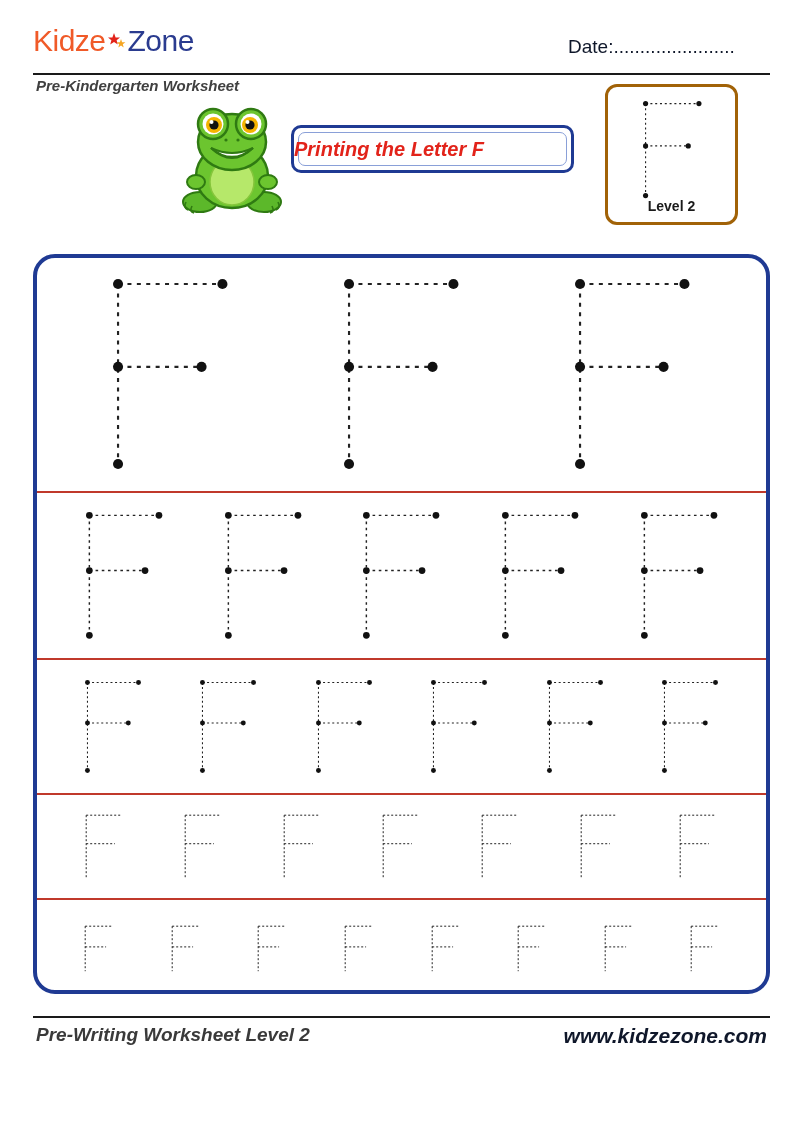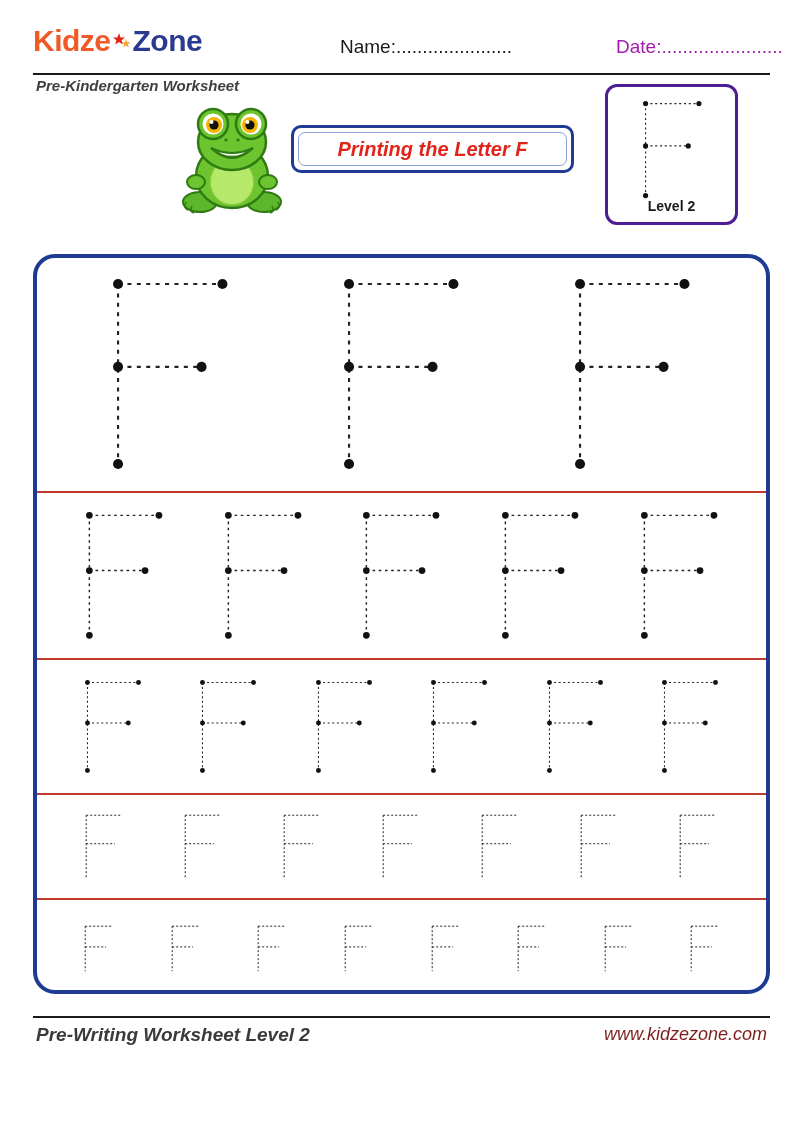--- a/index.html
+++ b/index.html
@@ -19,21 +19,21 @@
     left: 33px;
     top: 24px;
     width: 737px;
     height: 52px;
   }
   .logo {
     position: absolute;
     left: 0;
     top: 0;
     font-size: 30px;
-    font-weight: bold;
+    font-weight: normal;
     letter-spacing: -0.5px;
     white-space: nowrap;
   }
   .logo .kidze { color: #f05a28; }
   .logo .zone { color: #2a3b8f; }
   .logo .star {
     display: inline-block;
     position: relative;
     width: 22px;
     height: 22px;
@@ -47,23 +47,22 @@
     top: 12px;
     font-size: 19px;
     color: #1a1a1a;
     white-space: nowrap;
   }
   .date-line {
     position: absolute;
     left: 535px;
     top: 12px;
     font-size: 19px;
-    color: #a21caf;
+    color: #0f172a;
     white-space: nowrap;
-    margin-left: 48px;
   }
 
   .header-rule {
     position: absolute;
     left: 33px;
     top: 73px;
     width: 737px;
     height: 2px;
     background: #1a1a1a;
   }
@@ -83,21 +82,21 @@
     position: absolute;
     left: 291px;
     top: 125px;
     width: 283px;
     height: 48px;
     border: 3px solid #1f3a93;
     border-radius: 10px;
     background: #ffffff;
     display: flex;
     align-items: center;
-    justify-content: center;
+    justify-content: flex-start;
   }
   .title-box-inner {
     position: absolute;
     left: 4px; top: 4px; right: 4px; bottom: 4px;
     border: 1px solid #8aa0d8;
     border-radius: 7px;
     pointer-events: none;
   }
   .title-text {
     font-size: 20px;
@@ -108,21 +107,21 @@
     z-index: 2;
   }
 
   
   .level-box {
     position: absolute;
     left: 605px;
     top: 84px;
     width: 133px;
     height: 141px;
-    border: 3px solid #4c1d95;
+    border: 3px solid #a16207;
     border-radius: 12px;
     background: #fff;
   }
   .level-label {
     position: absolute;
     left: 0;
     bottom: 8px;
     width: 100%;
     text-align: center;
     font-size: 14px;
@@ -191,38 +190,37 @@
     top: 1024px;
     font-size: 19px;
     font-style: italic;
     font-weight: bold;
     color: #3a3a3a;
   }
   .footer-right {
     position: absolute;
     right: 36px;
     top: 1024px;
-    font-size: 18px;
+    font-size: 21px;
     font-style: italic;
-    font-weight: normal;
-    color: #7f1d1d;
+    font-weight: bold;
+    color: #0f172a;
   }
   svg { display: block; overflow: visible; }
 </style>
 </head>
 <body>
 
 <div class="header">
   <div class="logo">
     <span class="kidze">Kidze</span><span class="star"><svg width="22" height="22" viewBox="0 0 22 22">
           <path d="M8 2 L9.6 6.4 L14 6.4 L10.6 9.2 L11.8 13.6 L8 11 L4.2 13.6 L5.4 9.2 L2 6.4 L6.4 6.4 Z" fill="#e2231a"></path>
           <path d="M15 8 L16.1 11.2 L19.4 11.2 L16.8 13.2 L17.7 16.4 L15 14.5 L12.3 16.4 L13.2 13.2 L10.6 11.2 L13.9 11.2 Z" fill="#f5a623"></path>
         </svg></span><span class="zone">Zone</span>
   </div>
-  <div class="name-line">Name:......................</div>
   <div class="date-line">Date:.......................</div>
 </div>
 <div class="header-rule"></div>
 <div class="subtitle">Pre-Kindergarten Worksheet</div>
 
 <div class="frog">
   <svg width="104" height="128" viewBox="0 0 104 128">
 
     <ellipse cx="20" cy="104" rx="17" ry="10" fill="#5cb82a" stroke="#2f7a12" stroke-width="2"></ellipse>
     <ellipse cx="84" cy="104" rx="17" ry="10" fill="#5cb82a" stroke="#2f7a12" stroke-width="2"></ellipse>

